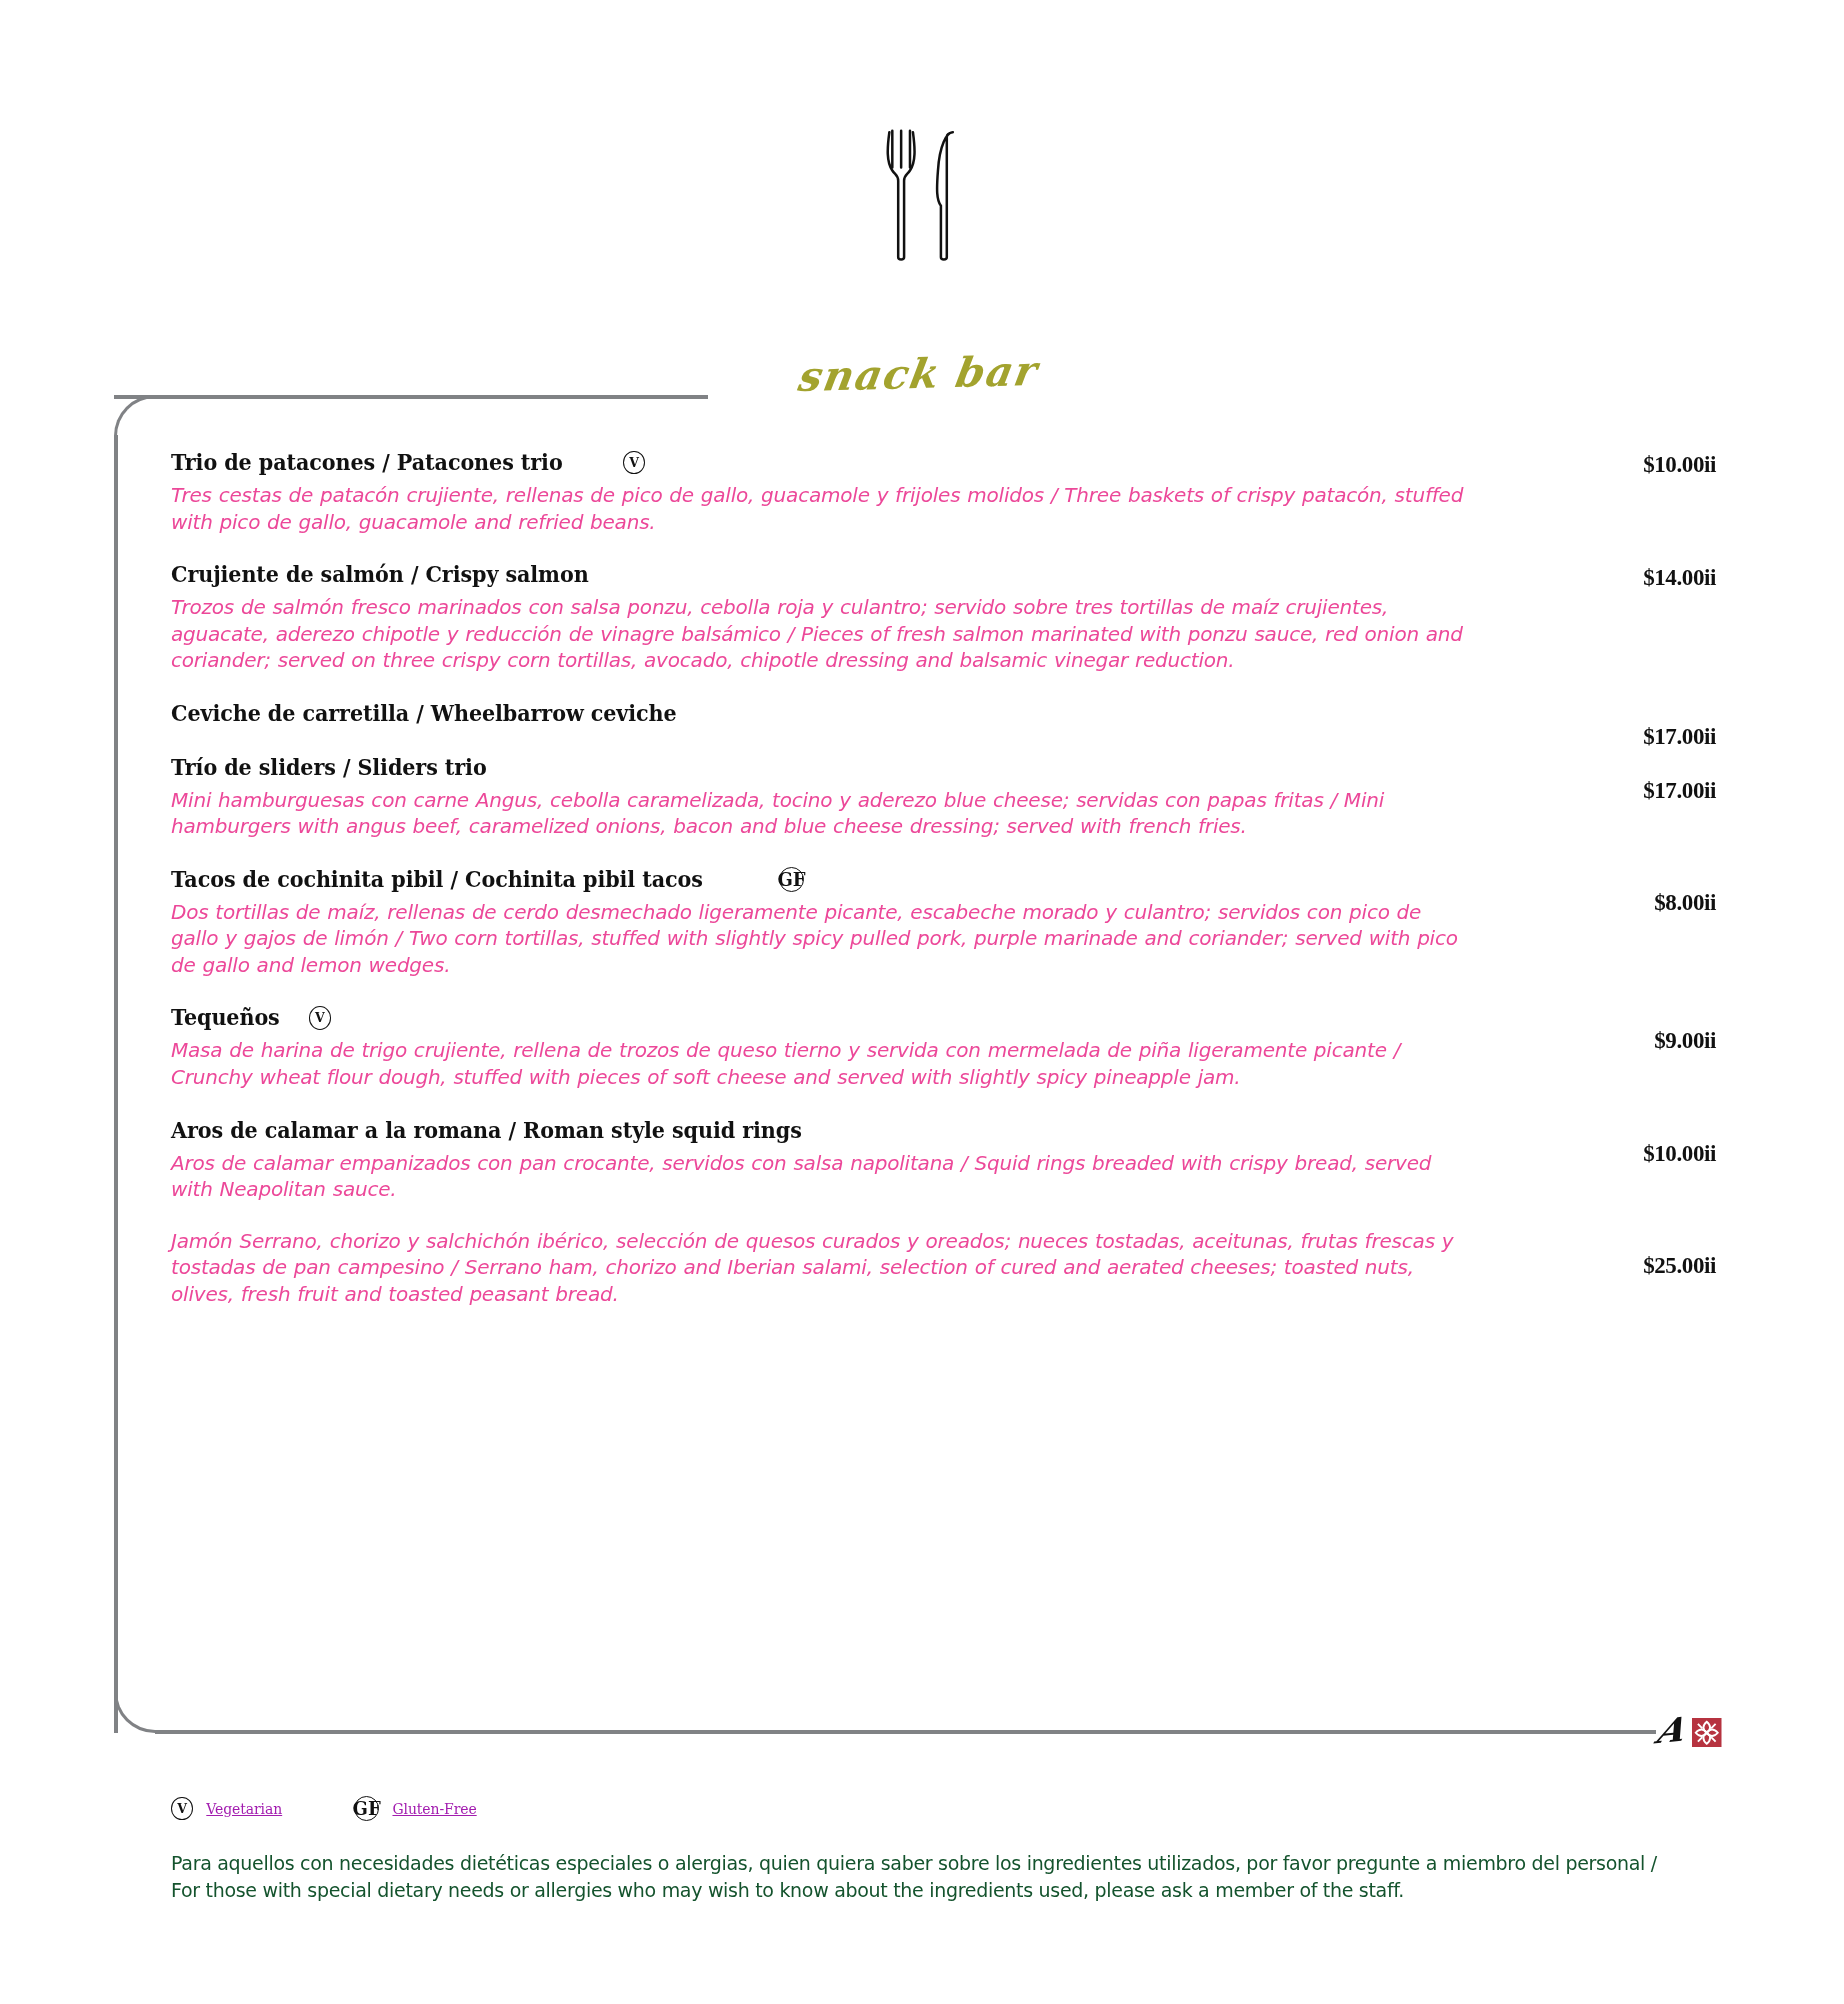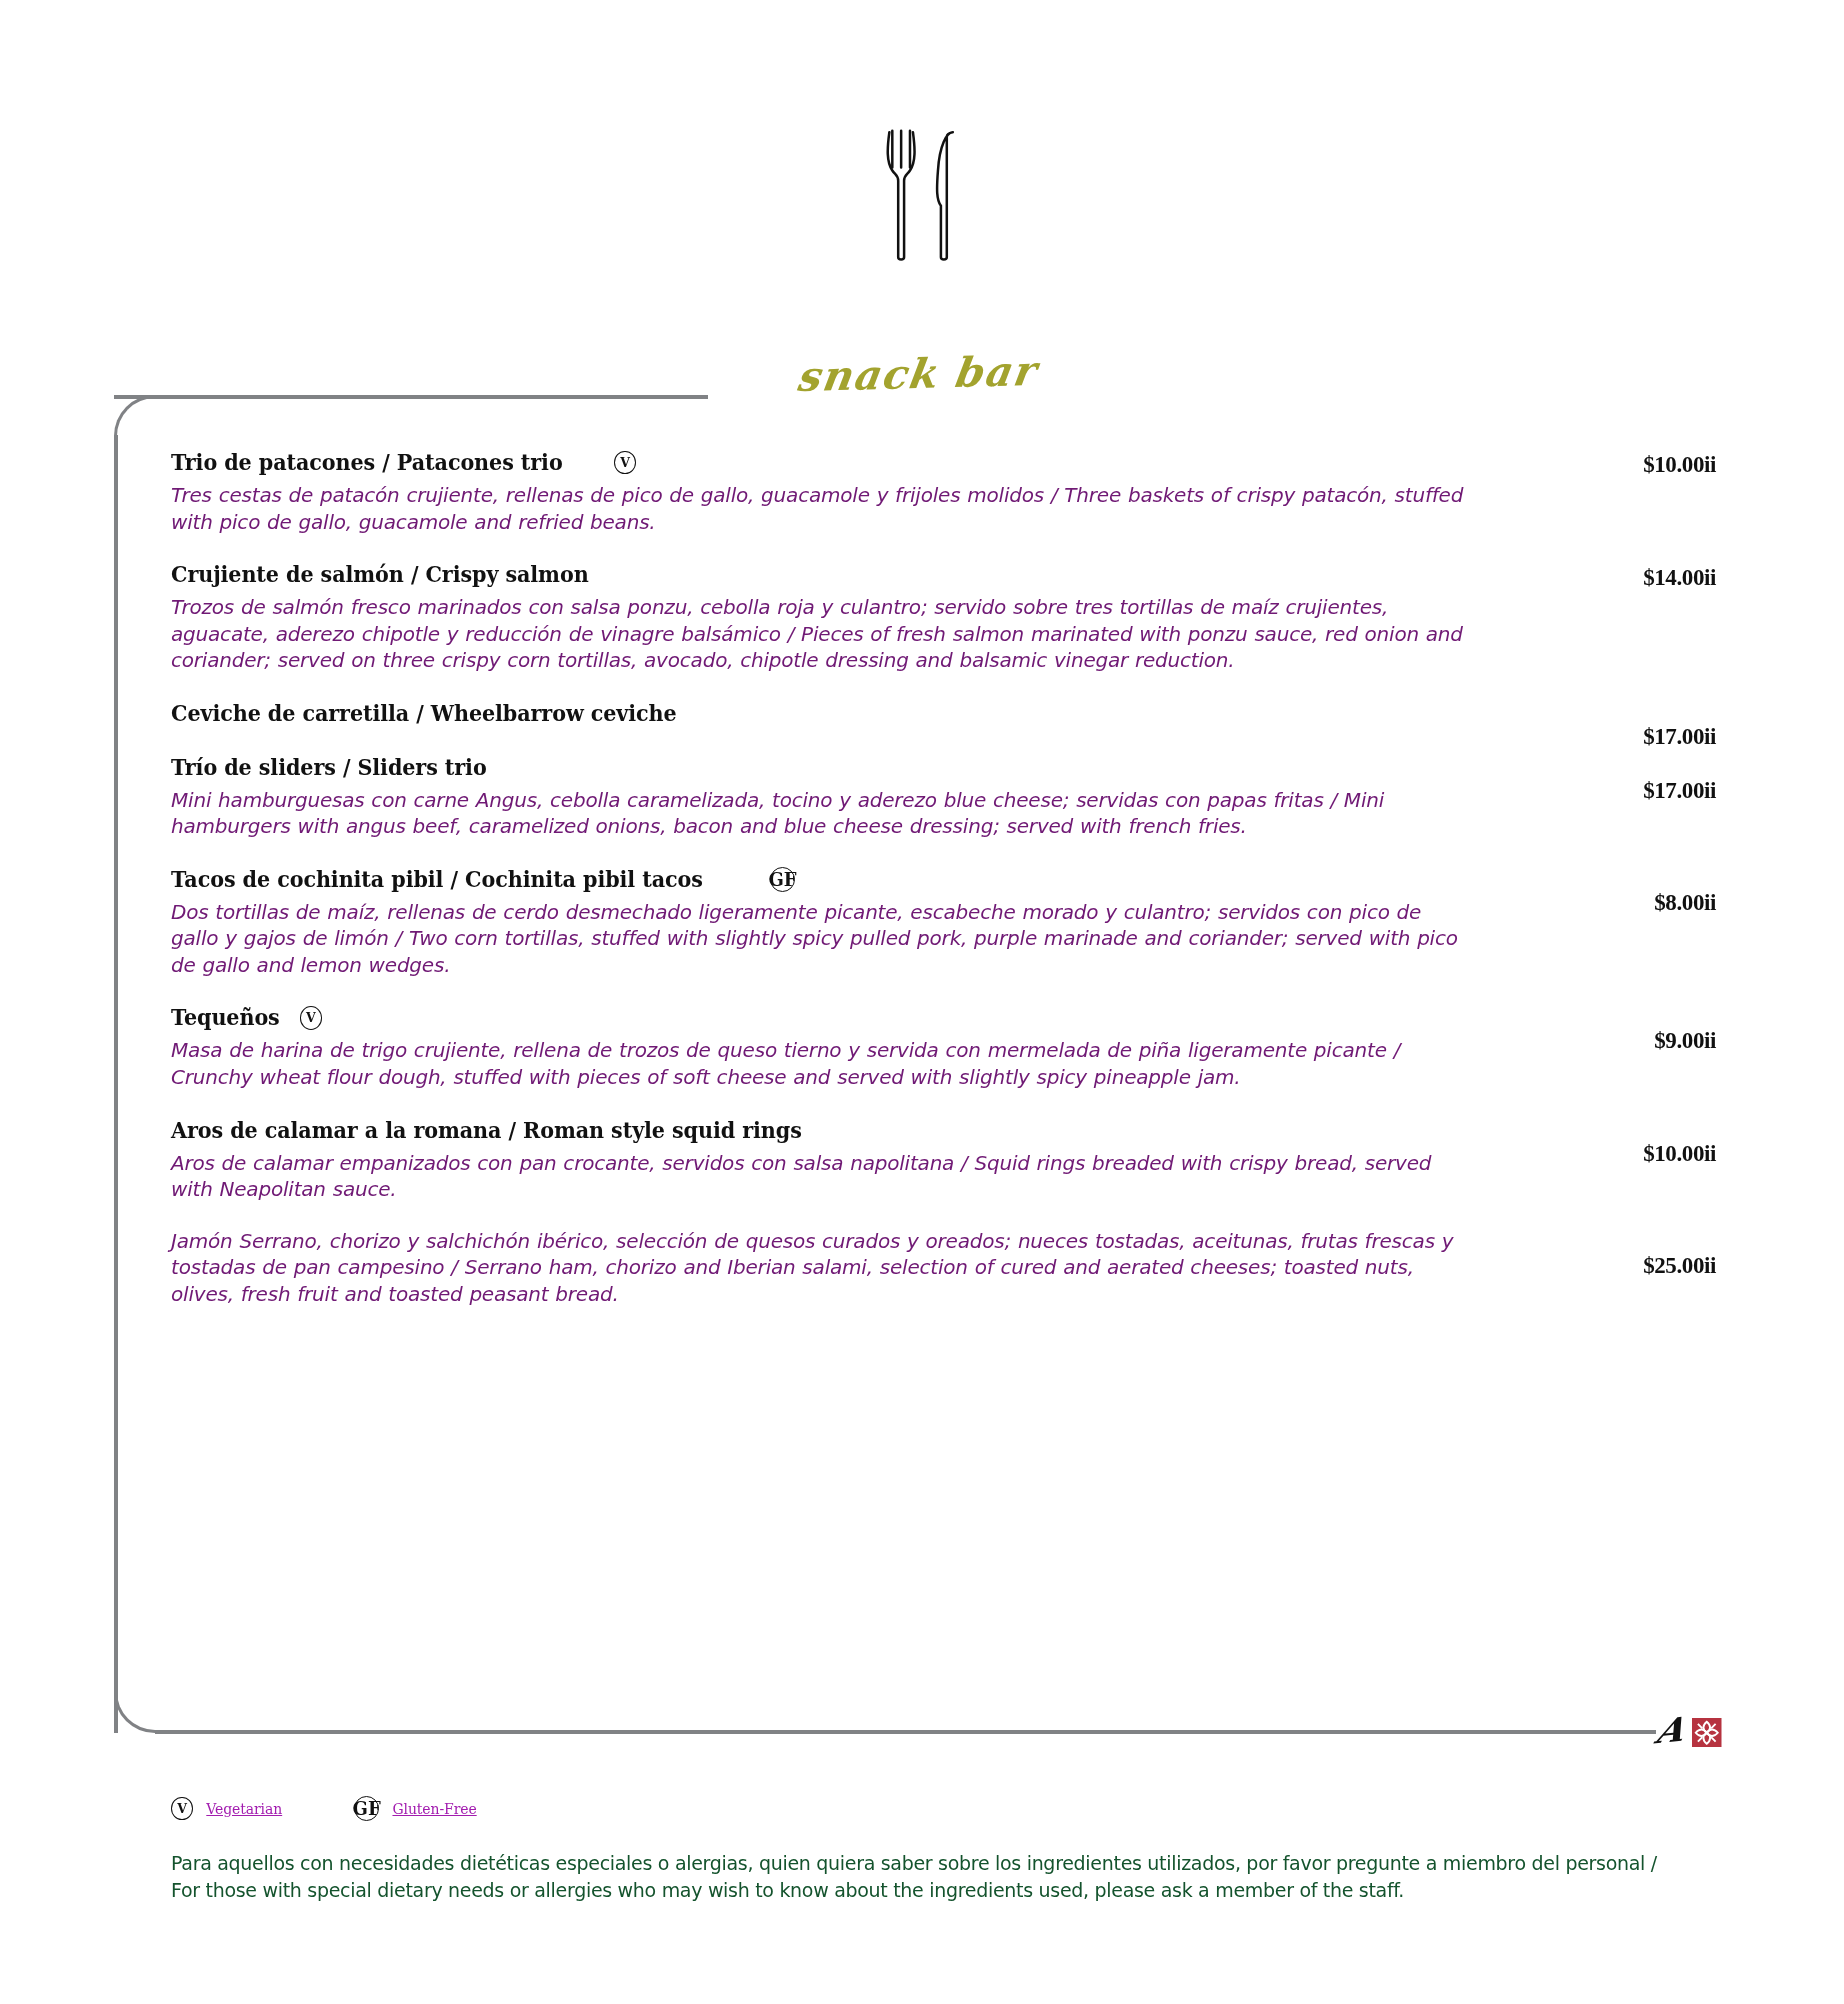--- a/index.html
+++ b/index.html
@@ -105,21 +105,21 @@
     letter-spacing: -0.1px;
     color: #111111;
     line-height: 1.25;
     display: inline;
     transform: scaleX(0.9);
     transform-origin: left center;
   }
   .title-row {
     display: flex;
     align-items: center;
-    gap: 8px;
+    gap: 17px;
     margin-bottom: 5.2px;
   }
 
   .badge {
     display: inline-flex;
     align-items: center;
     justify-content: center;
     border: 1.8px solid #111111;
     border-radius: 50%;
     color: #111111;
@@ -128,21 +128,21 @@
     flex: none;
   }
   .badge-v { width: 22px; height: 23.6px; font-size: 12.5px; }
   .badge-gf { width: 25px; height: 25px; font-size: 18px; }
 
   .item-desc {
     font-family: "DejaVu Sans", sans-serif;
     font-style: italic;
     font-size: 20px;
     line-height: 1.33;
-    color: #701a75;
+    color: #ec4899;
     letter-spacing: -0.2px;
     word-spacing: 0.7px;
   }
 
   .item-price {
     position: absolute;
     right: 0;
     top: 4.4px;
     font-family: Liberation Serif, serif;
     font-weight: 700;

